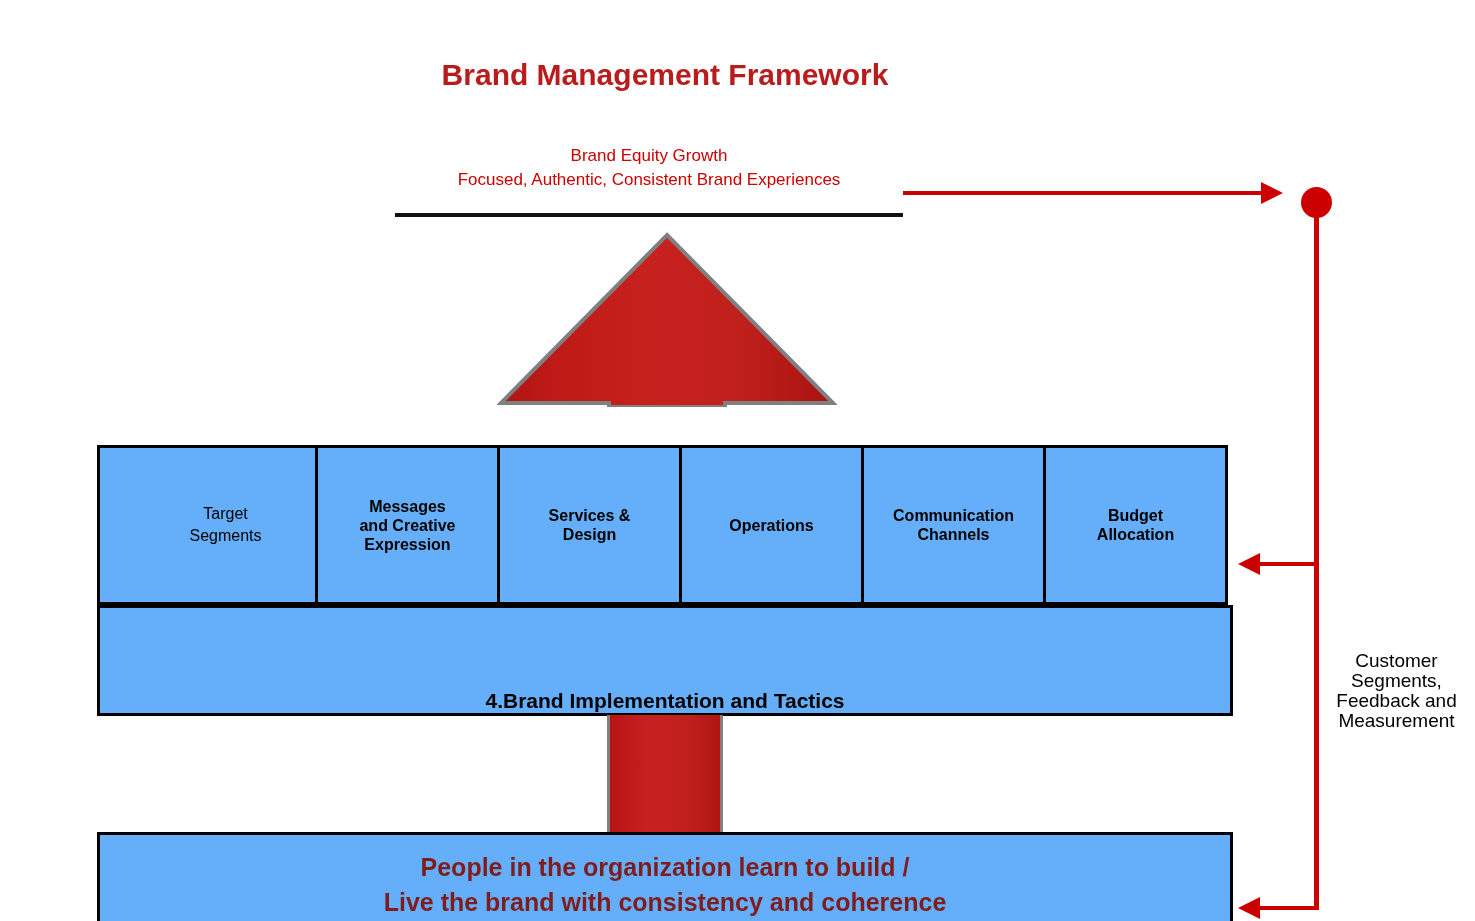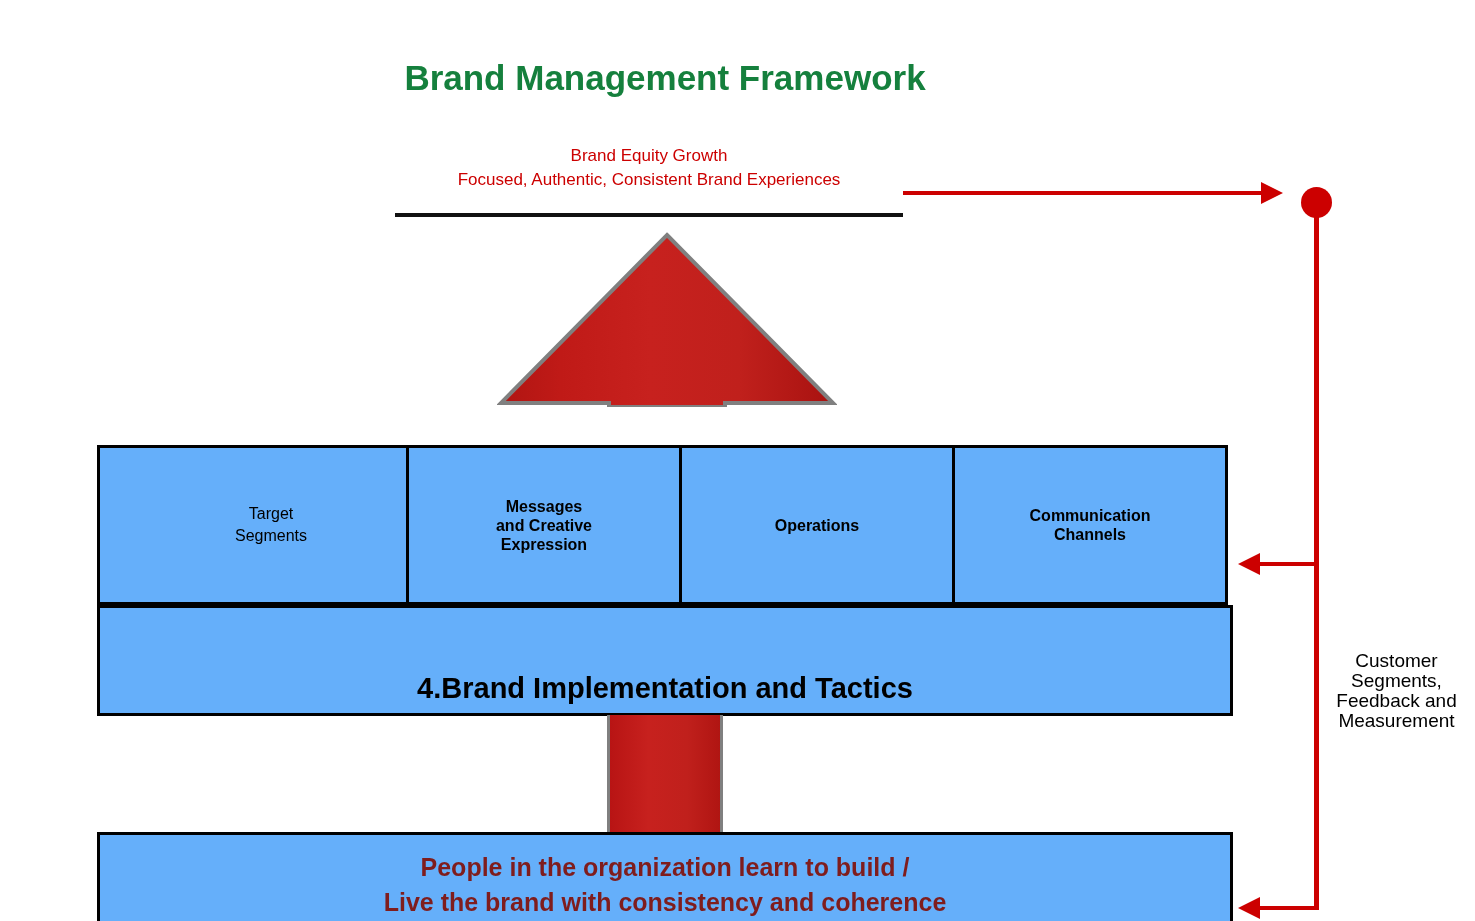--- a/index.html
+++ b/index.html
@@ -18,23 +18,23 @@
     overflow: hidden;
   }
 
   
   #page-title {
     position: absolute;
     left: 0;
     top: 58px;
     width: 1330px;
     text-align: center;
-    font-size: 35px;
-    font-weight: bold;
-    color: #15803d;
+    font-size: 30px;
+    font-weight: bold;
+    color: #b91c1c;
     letter-spacing: 0px;
   }
 
   
   #outcome-text {
     position: absolute;
     left: 395px;
     top: 144px;
     width: 508px;
     text-align: center;
@@ -109,24 +109,23 @@
     width: 1136px;
     height: 111px;
     background: #65AFFA;
     border: 3px solid #000000;
     box-sizing: border-box;
     display: flex;
     align-items: flex-end;
     justify-content: center;
   }
   #implementation-label {
-    font-size: 29px;
+    font-size: 21px;
     font-weight: bold;
     color: #000000;
-    padding-bottom: 8px;
   }
 
   
   #people-band {
     position: absolute;
     left: 97px;
     top: 832px;
     width: 1136px;
     height: 100px;
     background: #65AFFA;
@@ -221,25 +220,33 @@
     <div class="component-box plain">
       <span style="white-space:pre-line">Target
 Segments</span>
     </div>
     <div class="component-box">
       <span style="white-space:pre-line">Messages
 and Creative
 Expression</span>
     </div>
     <div class="component-box">
+      <span style="white-space:pre-line">Services &amp;
+Design</span>
+    </div>
+    <div class="component-box">
       <span style="white-space:pre-line">Operations</span>
     </div>
     <div class="component-box">
       <span style="white-space:pre-line">Communication
 Channels</span>
+    </div>
+    <div class="component-box">
+      <span style="white-space:pre-line">Budget
+Allocation</span>
     </div>
   </div>
 
   <div id="implementation-band">
     <div id="implementation-label">4.Brand Implementation and Tactics</div>
   </div>
 
   <div id="big-arrow-shaft-mid"></div>
 
   <div id="people-band">

